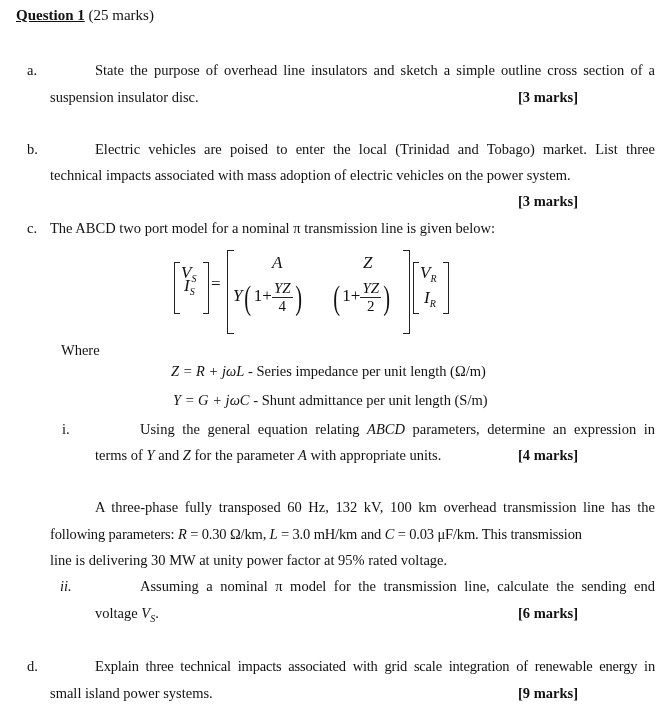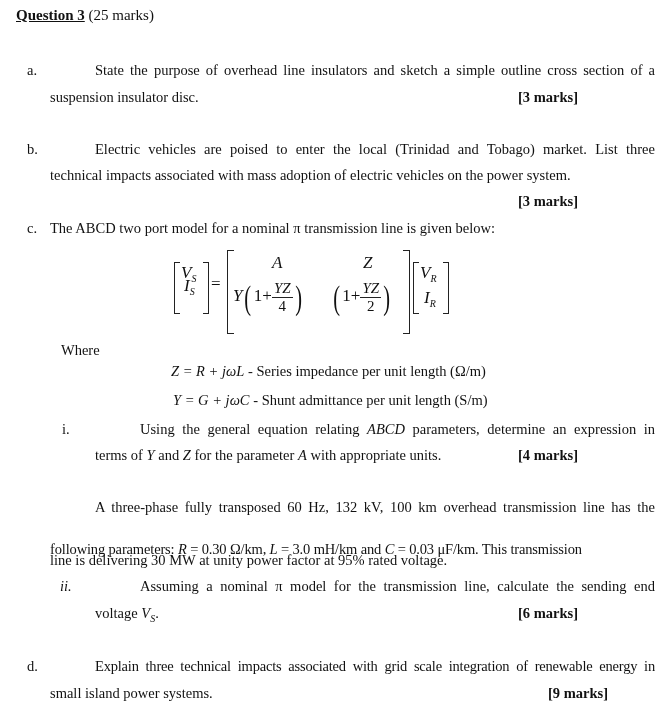--- a/index.html
+++ b/index.html
@@ -27,21 +27,21 @@
     .frac .n { display: block; border-bottom: 1.2px solid #222; padding: 0 2px; font-style: italic; }
     .frac .d { display: block; font-style: normal; }
     .paren { font-style: normal; font-size: 34px; line-height: 1; vertical-align: middle; font-weight: 100; transform: scaleX(0.6); display: inline-block; }
     .up { font-style: normal; }
     sub { font-size: 10px; }
   </style>
 </head>
 <body>
 
 <div class="abs title">
-  <span class="q">Question 3</span>
+  <span class="q">Question 1</span>
   <span>(25 marks)</span>
 </div>
 
 <div>
   <span class="marker" style="left:27px; top:62px;">a.</span>
   <span class="line justify" style="left:50px; top:62px; width:560px;">State the purpose of overhead line insulators and sketch a simple outline cross section of a</span>
   <span class="line" style="left:50px; top:89px;">suspension insulator disc.</span>
   <span class="marks" style="left:518px; top:89px;">[3 marks]</span>
 </div>
 
@@ -87,30 +87,30 @@
 
   <div>
     <span class="marker" style="left:62px; top:421px;">i.</span>
     <span class="line justify" style="left:95px; top:421px; width:515px;"><span>Using the general equation relating </span><span class="it">ABCD</span><span> parameters, determine an expression in</span></span>
     <span class="line" style="left:95px; top:447px;"><span>terms of </span><span class="it">Y</span><span> and </span><span class="it">Z</span><span> for the parameter </span><span class="it">A</span><span> with appropriate units.</span></span>
     <span class="marks" style="left:518px; top:447px;">[4 marks]</span>
   </div>
 
   <div>
     <span class="line justify" style="left:50px; top:499px; width:560px;">A three-phase fully transposed 60 Hz, 132 kV, 100 km overhead transmission line has the</span>
-    <span class="line" style="left:50px; top:526px; letter-spacing:-0.15px;margin-top:15px;"><span>following parameters: </span><span class="it">R</span><span> = 0.30 Ω/km, </span><span class="it">L</span><span> = 3.0 mH/km and </span><span class="it">C</span><span> = 0.03 μF/km. This transmission</span></span>
+    <span class="line" style="left:50px; top:526px; letter-spacing:-0.15px;"><span>following parameters: </span><span class="it">R</span><span> = 0.30 Ω/km, </span><span class="it">L</span><span> = 3.0 mH/km and </span><span class="it">C</span><span> = 0.03 μF/km. This transmission</span></span>
     <span class="line" style="left:50px; top:552px;">line is delivering 30 MW at unity power factor at 95% rated voltage.</span>
   </div>
 
   <div>
     <span class="marker" style="left:60px; top:578px;font-style:italic;">ii.</span>
     <span class="line justify" style="left:95px; top:578px; width:515px;">Assuming a nominal π model for the transmission line, calculate the sending end</span>
     <span class="line" style="left:95px; top:605px;"><span>voltage </span><span class="it">V</span><sub class="it">S</sub><span>.</span></span>
     <span class="marks" style="left:518px; top:605px;">[6 marks]</span>
   </div>
 </div>
 
 <div>
   <span class="marker" style="left:27px; top:658px;">d.</span>
   <span class="line justify" style="left:50px; top:658px; width:560px; letter-spacing:-0.2px;">Explain three technical impacts associated with grid scale integration of renewable energy in</span>
   <span class="line" style="left:50px; top:685px;">small island power systems.</span>
-  <span class="marks" style="left:518px; top:685px;margin-left:30px;">[9 marks]</span>
+  <span class="marks" style="left:518px; top:685px;">[9 marks]</span>
 </div>
 
 </body></html>

